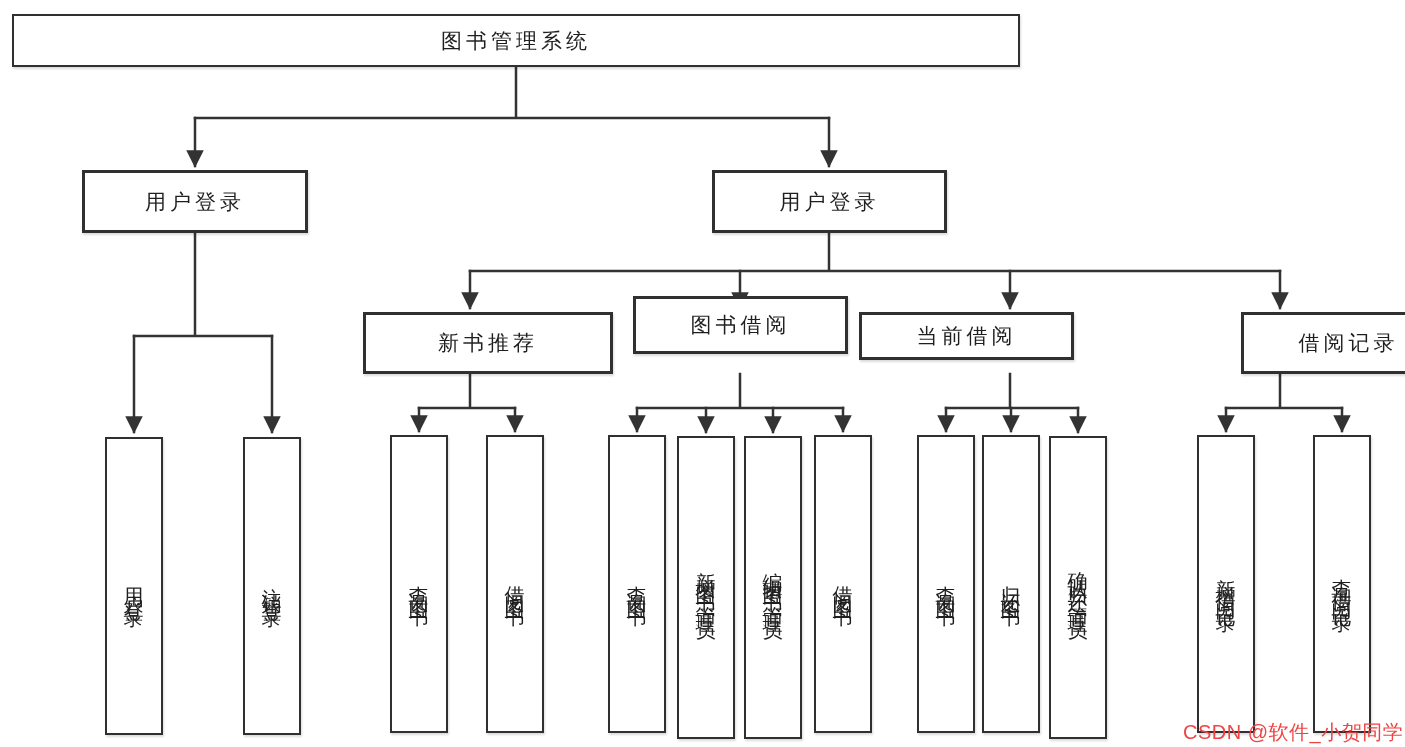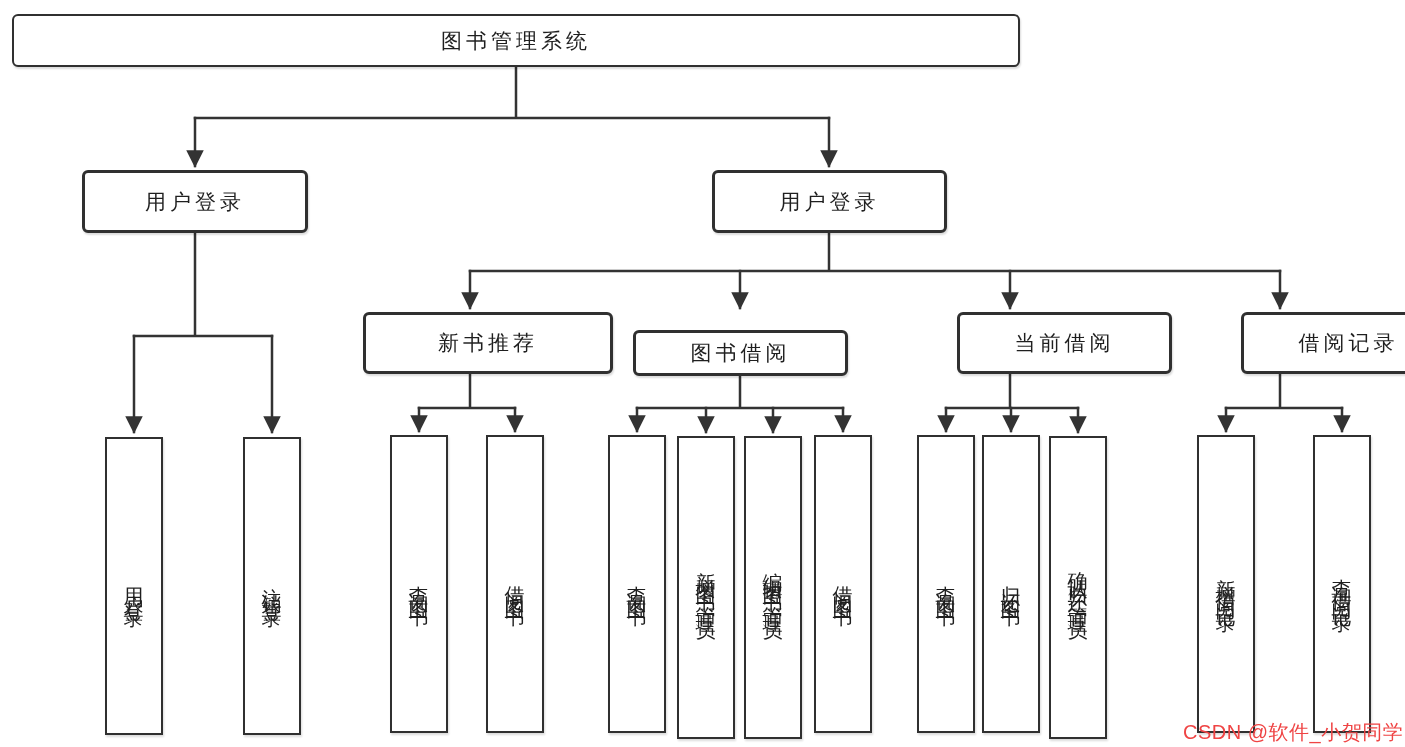--- a/index.html
+++ b/index.html
@@ -8,21 +8,21 @@
     font-family:"Liberation Sans","DejaVu Sans",sans-serif;color:#1f1f1f;
   }
   #wires{position:absolute;left:0;top:0;width:1405px;height:747px;pointer-events:none;}
   .ln{stroke:#333333;stroke-width:2.5;fill:none;stroke-linecap:square;}
   .arrow{marker-end:url(#arrowhead);}
   .box{
     position:absolute;box-sizing:border-box;background:#ffffff;
     border:3px solid #303030;display:flex;align-items:center;justify-content:center;
     box-shadow:1px 2px 2px rgba(0,0,0,0.14);
   }
-  .h{font-size:21px;letter-spacing:4px;white-space:nowrap;border-radius:6px;}
+  .h{font-size:21px;letter-spacing:4px;white-space:nowrap;}
   .root{border-width:2.5px;}
   .v{
     writing-mode:vertical-rl;text-orientation:mixed;
     font-size:20px;letter-spacing:7px;border-width:2.5px;line-height:1;
   }
   #watermark{
     position:absolute;left:1183px;top:719px;font-size:20px;letter-spacing:0.5px;
     color:#ef4444;white-space:nowrap;
   }
 </style>
@@ -85,22 +85,22 @@
       <path class="ln arrow" d="M1342,408 L1342,431"></path>
     </g>
   </svg>
 
   <div class="box h root" style="left:12px;top:14px;width:1008px;height:53px">图书管理系统</div>
 
   <div class="box h" style="left:82px;top:170px;width:226px;height:63px">用户登录</div>
   <div class="box h" style="left:712px;top:170px;width:235px;height:63px">用户登录</div>
 
   <div class="box h" style="left:363px;top:312px;width:250px;height:62px">新书推荐</div>
-  <div class="box h" style="left:633px;top:330px;width:215px;height:46px">图书借阅</div>
-  <div class="box h" style="left:957px;top:312px;width:215px;height:62px">当前借阅</div>
+  <div class="box h" style="left:633px;top:296px;width:215px;height:58px">图书借阅</div>
+  <div class="box h" style="left:859px;top:312px;width:215px;height:48px">当前借阅</div>
   <div class="box h" style="left:1241px;top:312px;width:215px;height:62px">借阅记录</div>
 
   <div class="box v" style="left:105px;top:437px;width:58px;height:298px">用户登录</div>
   <div class="box v" style="left:243px;top:437px;width:58px;height:298px">注销登录</div>
 
   <div class="box v" style="left:390px;top:435px;width:58px;height:298px">查询图书</div>
   <div class="box v" style="left:486px;top:435px;width:58px;height:298px">借阅图书</div>
 
   <div class="box v" style="left:608px;top:435px;width:58px;height:298px">查询图书</div>
   <div class="box v" style="left:677px;top:436px;width:58px;height:303px">新增图书（管理员）</div>

